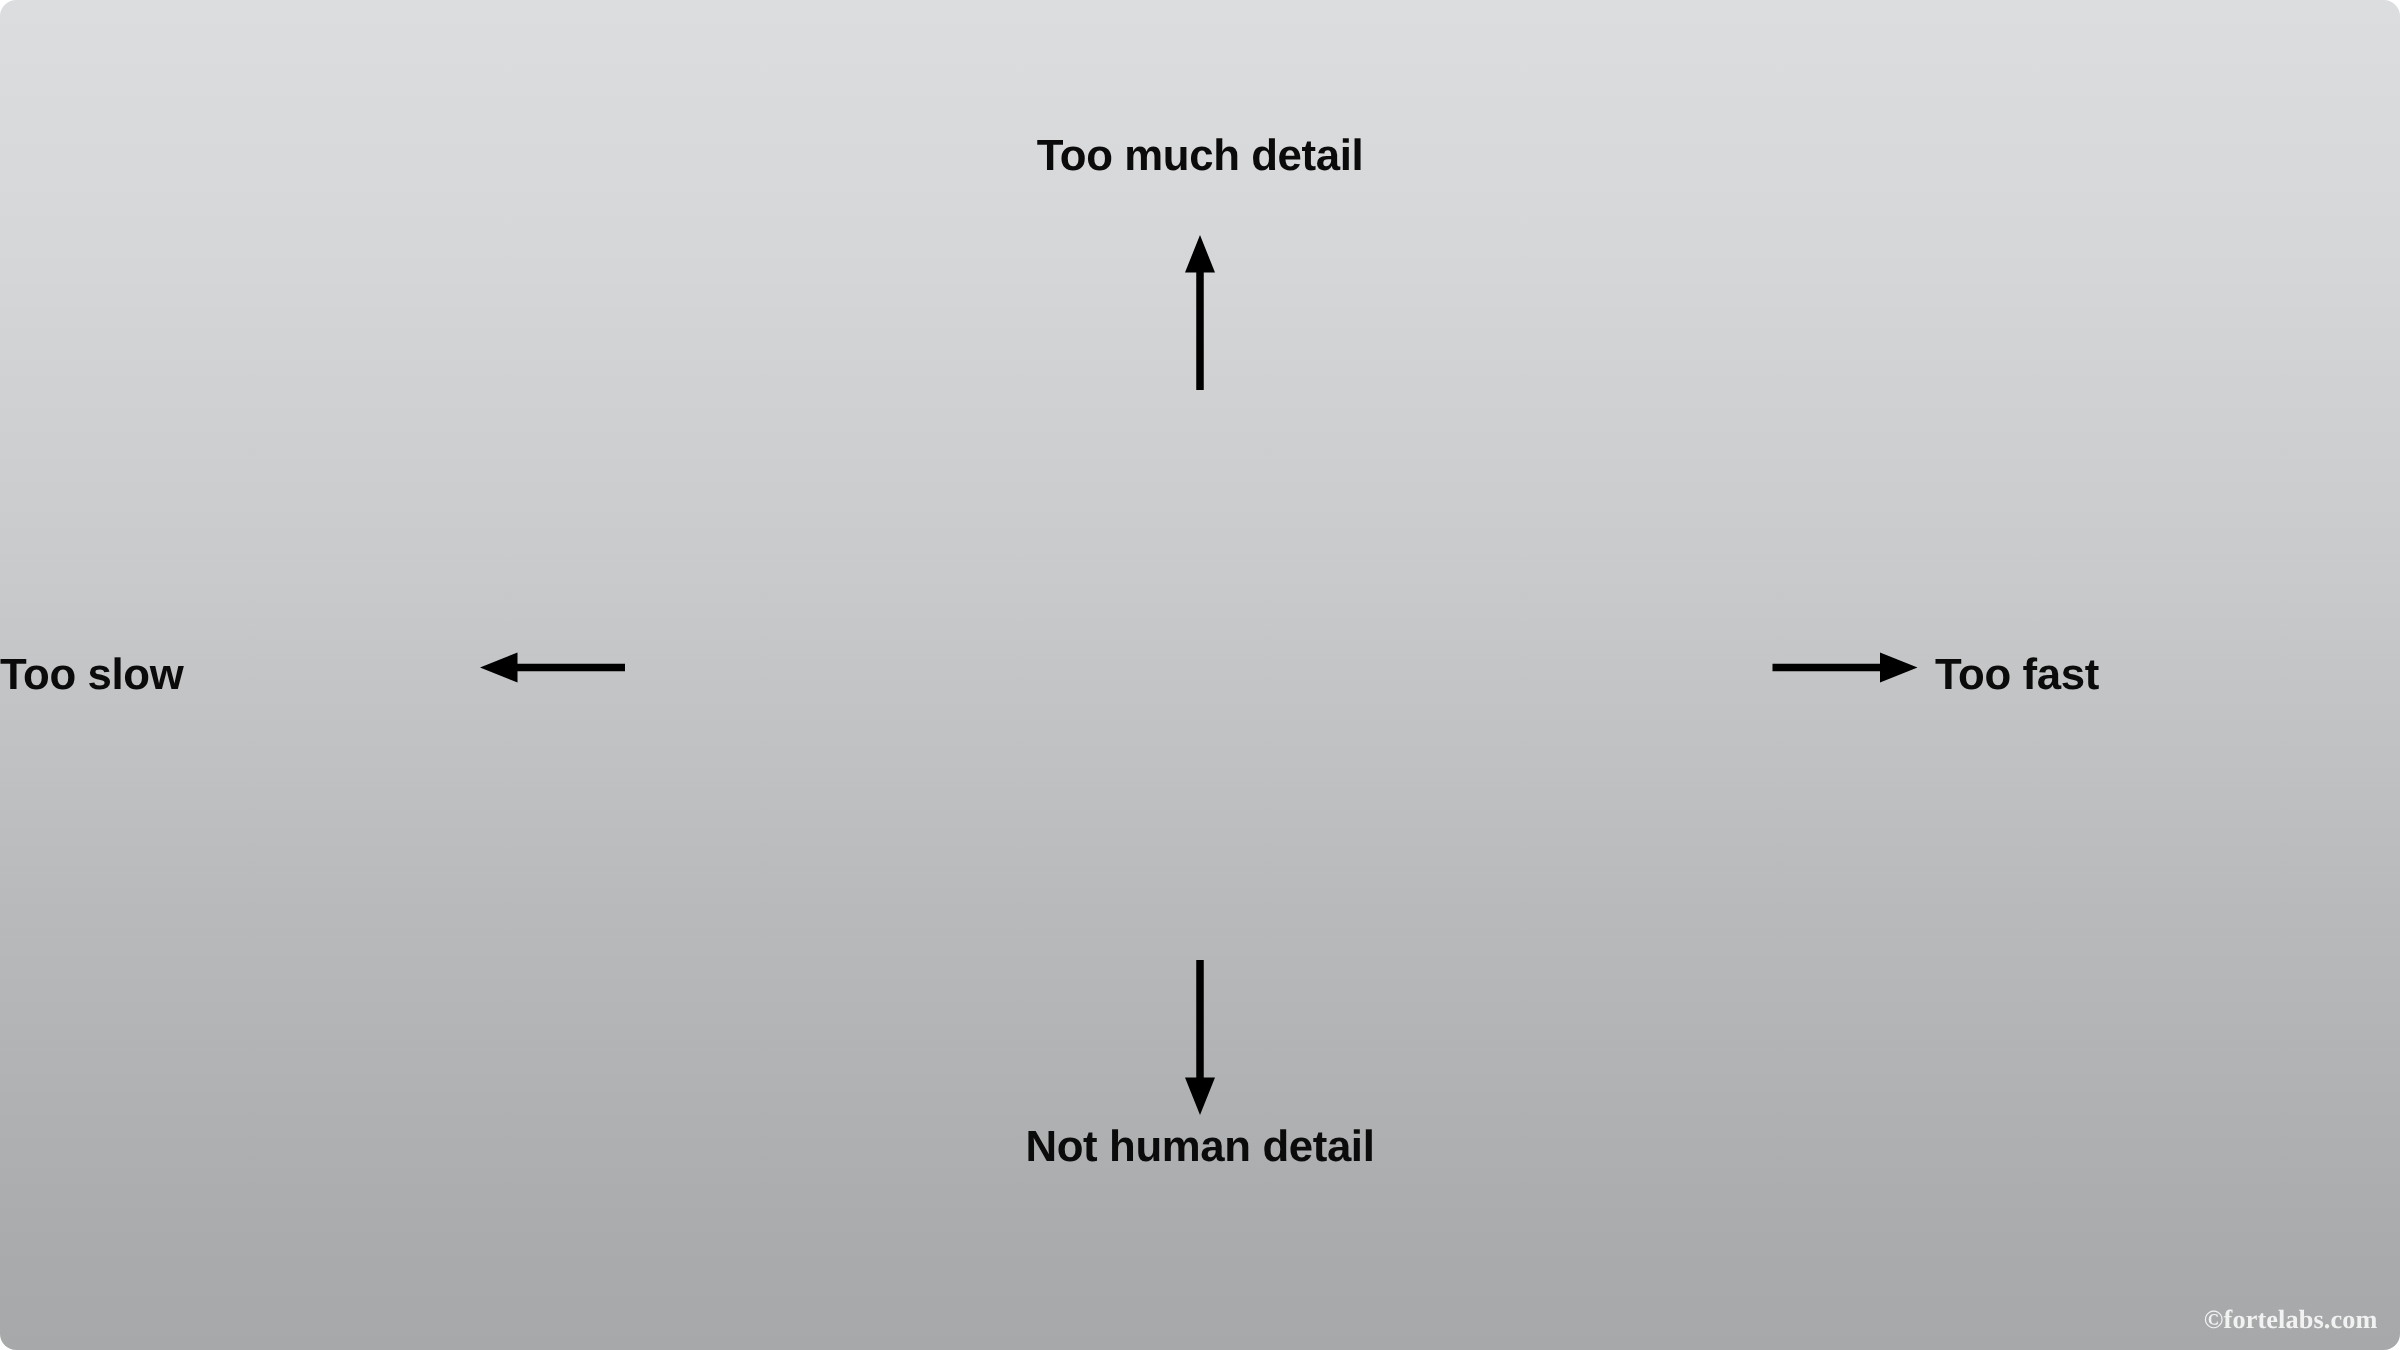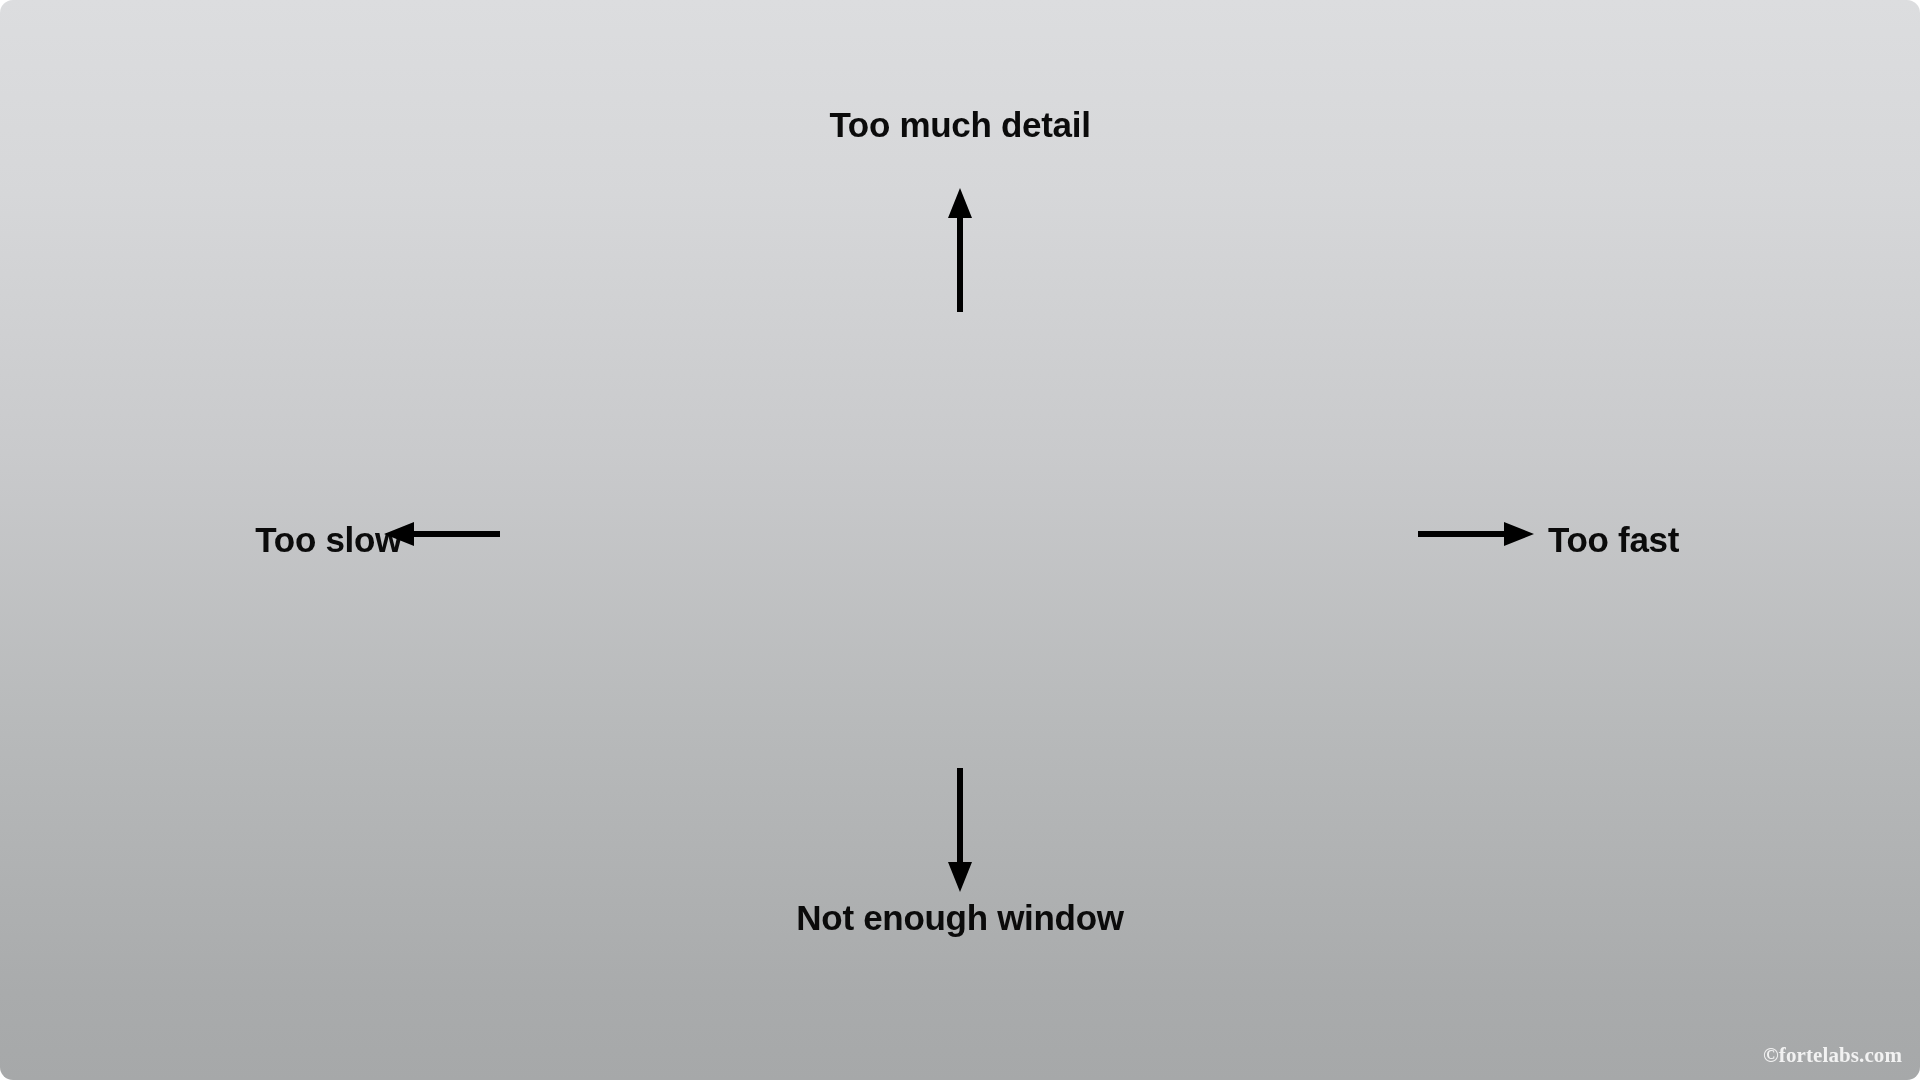--- a/index.html
+++ b/index.html
@@ -66,22 +66,21 @@
   #label-bottom {
     left: 0;
     right: 0;
     top: 898px;
     text-align: center;
   }
   #label-left {
     left: 0;
     width: 370px;
     top: 520px;
-    text-align: right;
-    padding-left: 32px;
+    text-align: left;
   }
   #label-right {
     left: 1548px;
     top: 520px;
     text-align: right;
   }
 
   
   .arrow-svg {
     position: absolute;
@@ -127,17 +126,17 @@
   <svg class="arrow-svg" id="arrow-right-svg" width="116" height="24" viewBox="0 0 116 24">
     <path class="arrow-path" d="M116 12 L86 0 L86 9 L0 9 L0 15 L86 15 L86 24 Z"></path>
   </svg>
 
   <div class="edge-label" id="label-right">Too fast</div>
 
   <svg class="arrow-svg" id="arrow-down-svg" width="24" height="124" viewBox="0 0 24 124">
     <path class="arrow-path" d="M12 124 L24 94 L15 94 L15 0 L9 0 L9 94 L0 94 Z"></path>
   </svg>
 
-  <div class="edge-label" id="label-bottom">Not enough window</div>
+  <div class="edge-label" id="label-bottom">Not human detail</div>
 
   <div id="watermark">©fortelabs.com</div>
 
 </div>
 
 </body></html>

